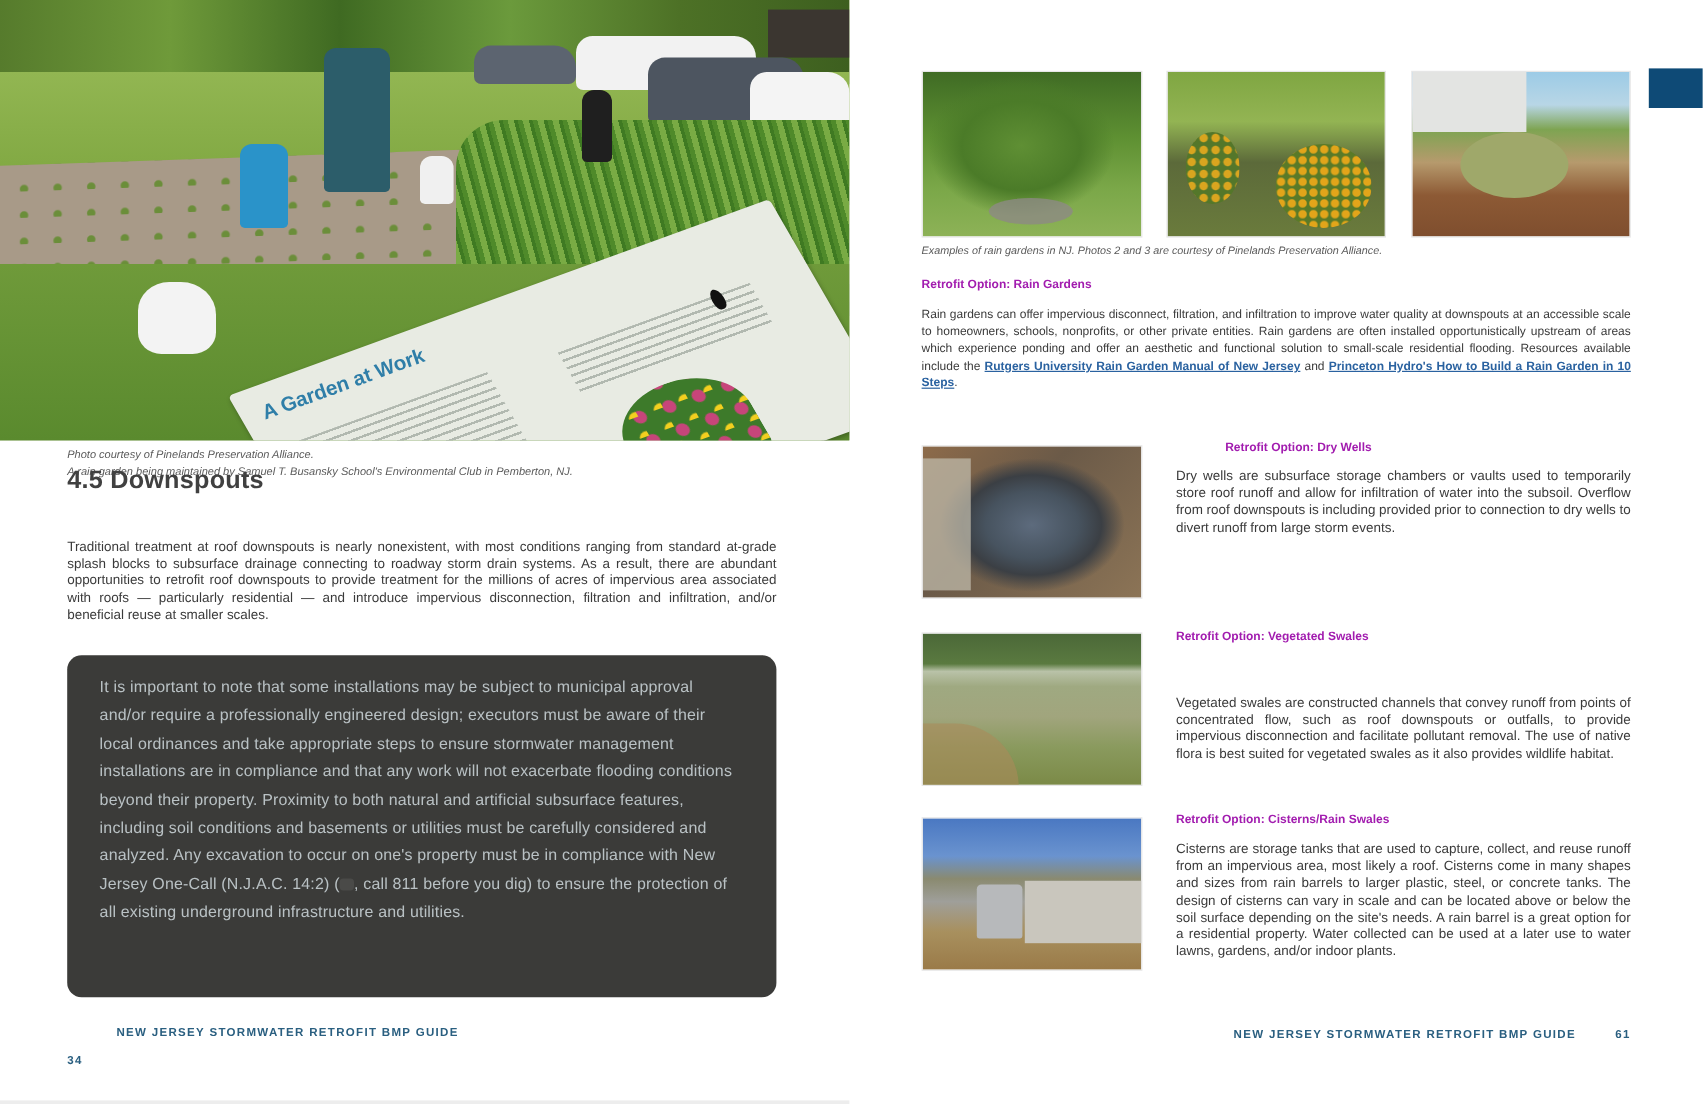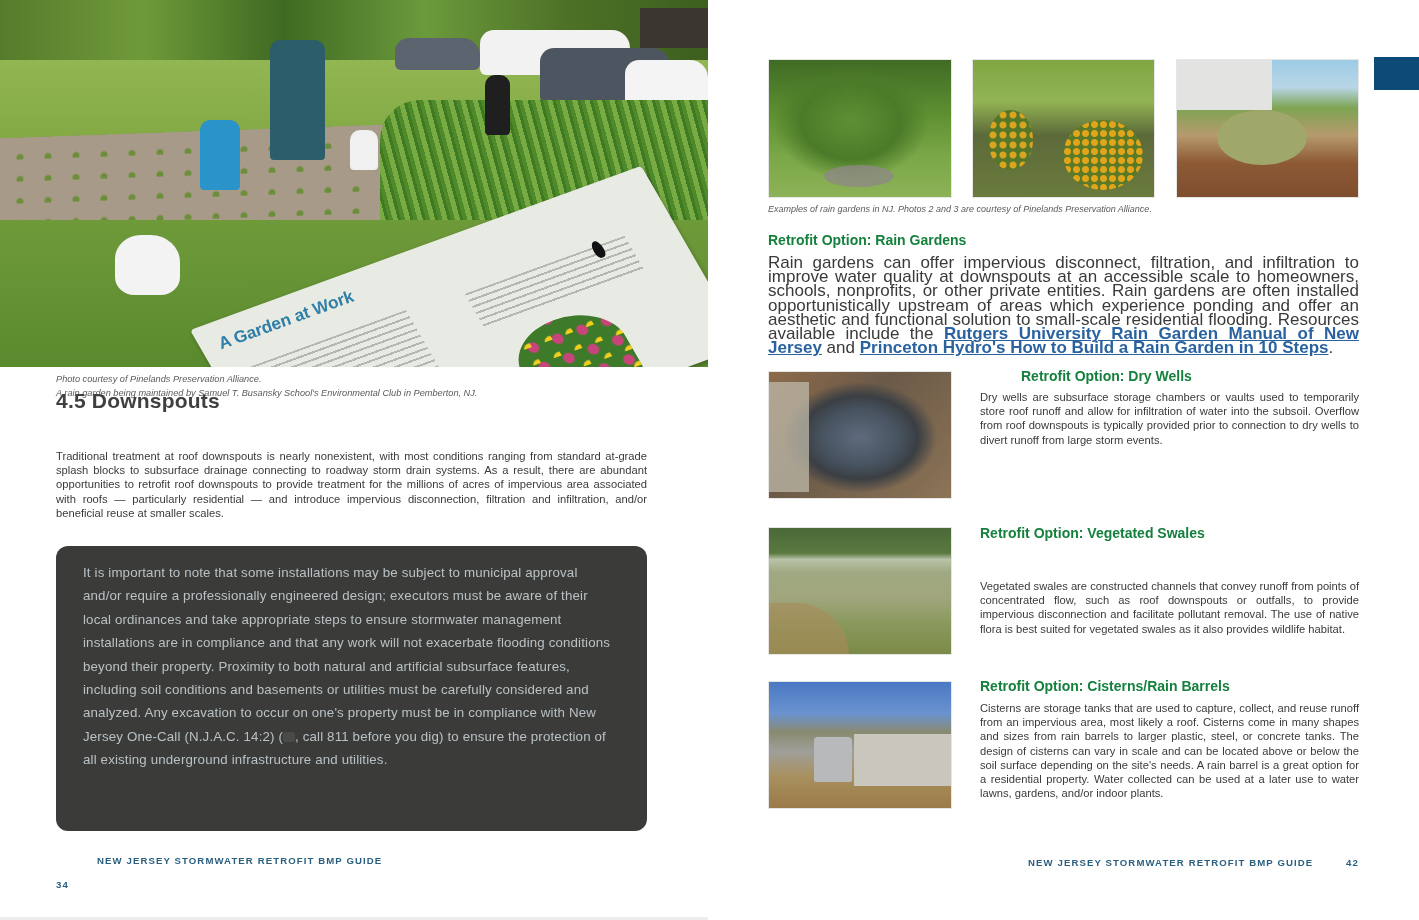--- a/index.html
+++ b/index.html
@@ -91,23 +91,23 @@
       background: radial-gradient(circle, #e2a51a 3px, transparent 4px) 0 0/9px 9px, #5a7a28; }
     .rg2::after { content: ""; position: absolute; left: 15px; top: 50px; width: 45px; height: 60px; border-radius: 50%;
       background: radial-gradient(circle, #d9a51f 3px, transparent 4px) 0 0/10px 10px, #54772a; }
     .rg3 { left: 1176px; top: 59px; width: 183px; height: 139px;
       background: linear-gradient(180deg, #9ccbe6 0%, #b8d6e6 20%, #7ea452 35%, #b69a6d 55%, #8d5a35 75%, #7f4e2e 100%); }
     .rg3::before { content: ""; position: absolute; left: 0; top: 0; width: 95px; height: 50px; background: #e3e4e2; }
     .rg3::after { content: ""; position: absolute; left: 40px; top: 50px; width: 90px; height: 55px; border-radius: 50%; background: #9fa86a; }
 
     .right-caption { left: 768px; top: 202px; width: 600px; font-size: 9px; }
 
-    .sub-title { position: absolute; font-size: 14px; color: #15803d; white-space: nowrap; }
+    .sub-title { position: absolute; font-size: 10px; color: #a21caf; white-space: nowrap; }
     .rg-title { left: 768px; top: 232px; }
-    .rg-body { left: 768px; top: 256px; width: 591px; font-size: 17px; }
+    .rg-body { left: 768px; top: 256px; width: 591px; font-size: 10px; }
     .link { color: #2a62a0; text-decoration: underline; font-weight: bold; }
 
     .dw-thumb { left: 768px; top: 371px; width: 184px; height: 128px;
       background: radial-gradient(ellipse at 50% 52%, #5d6b7d 0%, #47535f 30%, #3b3f44 45%, transparent 60%), linear-gradient(135deg, #8d6b4a 0%, #6b5a48 40%, #8c7456 100%); }
     .dw-thumb::after { content: ""; position: absolute; left: 0; top: 10px; width: 40px; height: 110px; background: #bfb9aa; opacity: 0.75; }
     .dw-title { left: 980px; top: 368px; margin-left: 41px; }
     .dw-body { left: 980px; top: 390px; width: 379px; }
 
     .vs-thumb { left: 768px; top: 527px; width: 184px; height: 128px;
       background: linear-gradient(180deg, #4b6838 0%, #5a7a40 20%, #b9c2a8 25%, #9fa981 35%, #a1a57d 55%, #8a9a5e 75%, #7b8a47 100%); }
@@ -185,24 +185,24 @@
 
 <div class="caption right-caption">Examples of rain gardens in NJ. Photos 2 and 3 are courtesy of Pinelands Preservation Alliance.</div>
 
 <h3 class="sub-title rg-title">Retrofit Option: Rain Gardens</h3>
 <p class="body-text rg-body">
   <span>Rain gardens can offer impervious disconnect, filtration, and infiltration to improve water quality at downspouts at an accessible scale to homeowners, schools, nonprofits, or other private entities. Rain gardens are often installed opportunistically upstream of areas which experience ponding and offer an aesthetic and functional solution to small-scale residential flooding. Resources available include the </span><a class="link">Rutgers University Rain Garden Manual of New Jersey</a><span> and </span><a class="link">Princeton Hydro's How to Build a Rain Garden in 10 Steps</a><span>.</span>
 </p>
 
 <div class="thumb dw-thumb"></div>
 <h3 class="sub-title dw-title">Retrofit Option: Dry Wells</h3>
-<p class="body-text dw-body">Dry wells are subsurface storage chambers or vaults used to temporarily store roof runoff and allow for infiltration of water into the subsoil. Overflow from roof downspouts is typically provided prior to connection to dry wells to divert runoff from large storm events.</p>
+<p class="body-text dw-body">Dry wells are subsurface storage chambers or vaults used to temporarily store roof runoff and allow for infiltration of water into the subsoil. Overflow from roof downspouts is including provided prior to connection to dry wells to divert runoff from large storm events.</p>
 
 <div class="thumb vs-thumb"></div>
 <h3 class="sub-title vs-title">Retrofit Option: Vegetated Swales</h3>
 <p class="body-text vs-body">Vegetated swales are constructed channels that convey runoff from points of concentrated flow, such as roof downspouts or outfalls, to provide impervious disconnection and facilitate pollutant removal. The use of native flora is best suited for vegetated swales as it also provides wildlife habitat.</p>
 
 <div class="thumb cr-thumb"></div>
-<h3 class="sub-title cr-title">Retrofit Option: Cisterns/Rain Barrels</h3>
+<h3 class="sub-title cr-title">Retrofit Option: Cisterns/Rain Swales</h3>
 <p class="body-text cr-body">Cisterns are storage tanks that are used to capture, collect, and reuse runoff from an impervious area, most likely a roof. Cisterns come in many shapes and sizes from rain barrels to larger plastic, steel, or concrete tanks. The design of cisterns can vary in scale and can be located above or below the soil surface depending on the site's needs. A rain barrel is a great option for a residential property. Water collected can be used at a later use to water lawns, gardens, and/or indoor plants.</p>
 
 <div class="footer right-guide">NEW JERSEY STORMWATER RETROFIT BMP GUIDE</div>
-<div class="footer right-page-num">42</div>
+<div class="footer right-page-num">61</div>
 
 </body></html>

